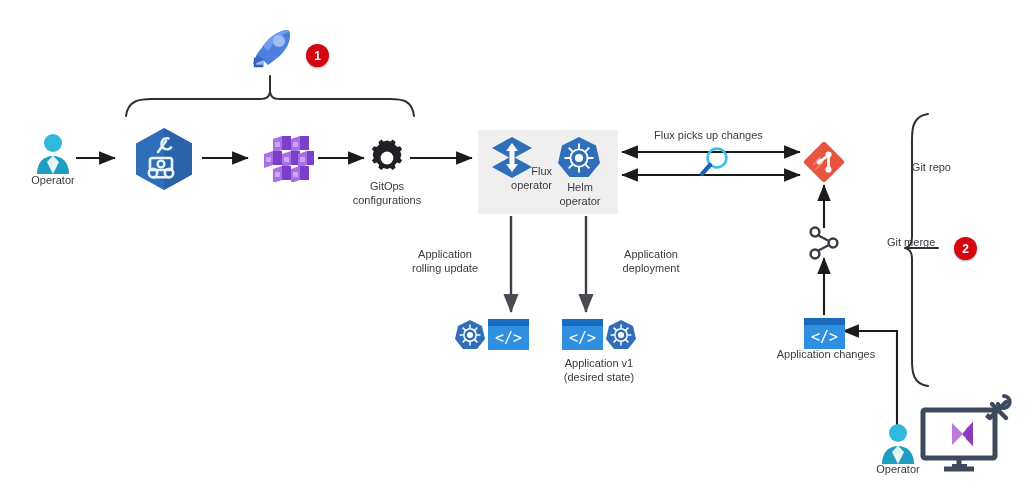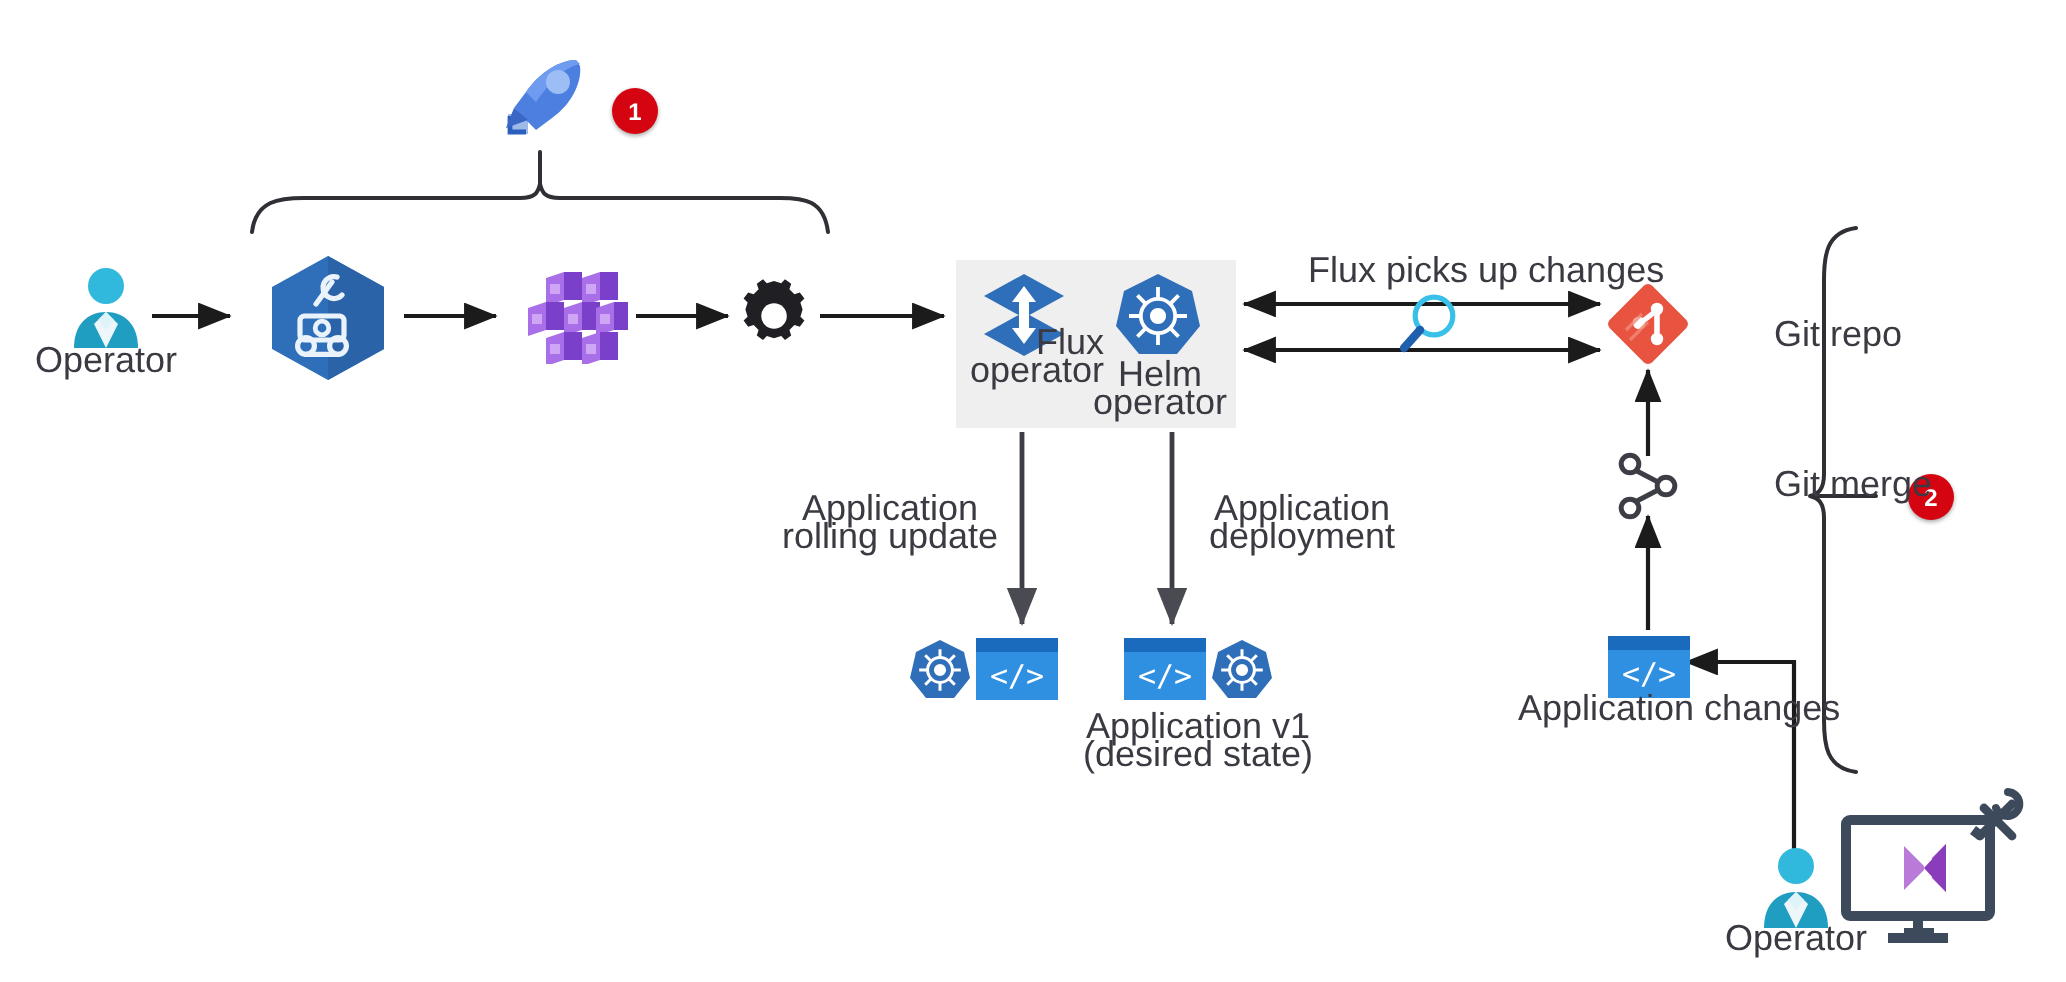--- a/index.html
+++ b/index.html
@@ -1,19 +1,19 @@
 <!DOCTYPE html>
 <html><head>
 <meta charset="utf-8">
 <style>
   html,body{margin:0;padding:0;background:#ffffff;}
   body{width:1033px;height:491px;position:relative;overflow:hidden;
        font-family:"Liberation Sans","DejaVu Sans",sans-serif;color:#32313a;}
   #stage{position:absolute;left:0;top:0;width:1033px;height:491px;}
-  .lbl{position:absolute;text-align:center;font-size:18px;line-height:14px;
+  .lbl{position:absolute;text-align:center;font-size:11px;line-height:14px;
        color:#3b3a42;white-space:pre;}
   .lbl.left{text-align:left;}
   svg.layer{position:absolute;left:0;top:0;width:1033px;height:491px;overflow:visible;}
   .badge{position:absolute;width:23px;height:23px;border-radius:50%;
          background:#d40511;color:#fff;font-size:12px;font-weight:bold;
          display:flex;align-items:center;justify-content:center;
          box-shadow:0 1px 2px rgba(0,0,0,.35);}
   .panel{position:absolute;background:#efefef;}
   .ico{position:absolute;display:block;}
 </style>
@@ -254,20 +254,22 @@
 
   <div class="badge" style="left:306px;top:44px;">
       <span>1</span>
     </div>
   <div class="badge" style="left:954px;top:237px;">
       <span>2</span>
     </div>
 
   <div class="lbl" style="left:3px;top:173px;width:100px;">Operator</div>
 
+  <div class="lbl" style="left:329px;top:179px;width:116px;">GitOps
+configurations</div>
 
   <div class="lbl" style="left:472px;top:164px;width:80px;text-align:right;">Flux
 operator</div>
 
   <div class="lbl" style="left:540px;top:180px;width:80px;">Helm
 operator</div>
 
   <div class="lbl left" style="left:654px;top:128px;width:180px;">Flux picks up changes</div>
 
   <div class="lbl left" style="left:861px;top:160px;width:90px;text-align:right;">Git repo</div>

